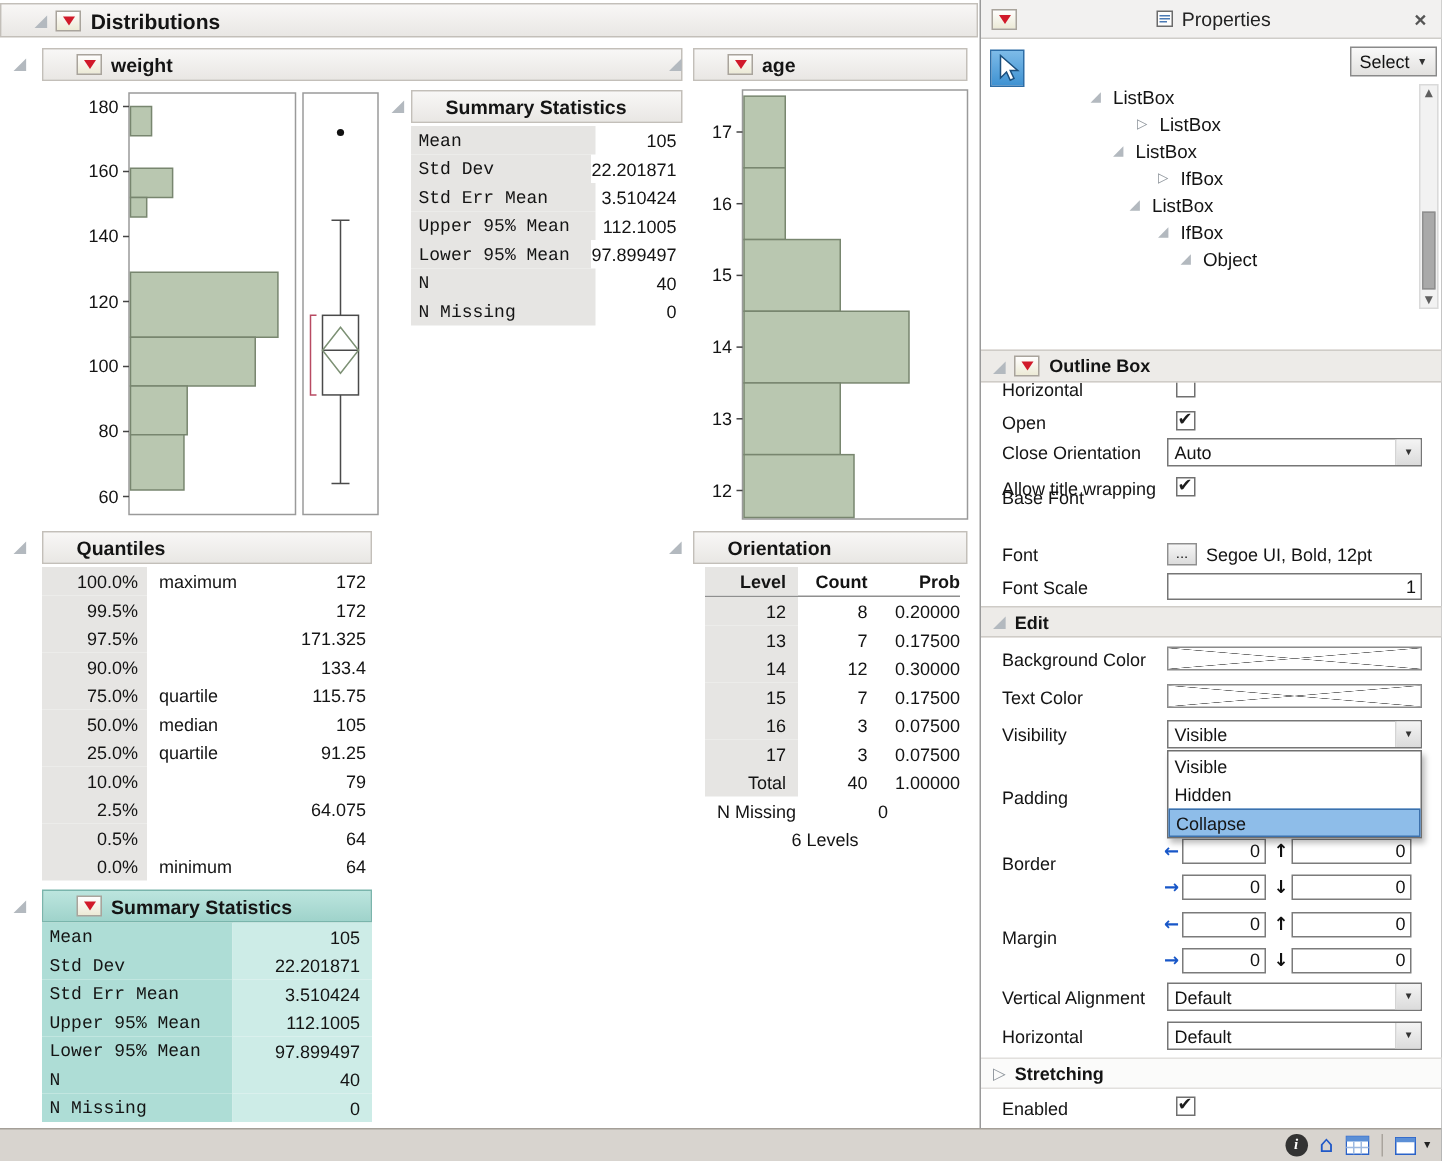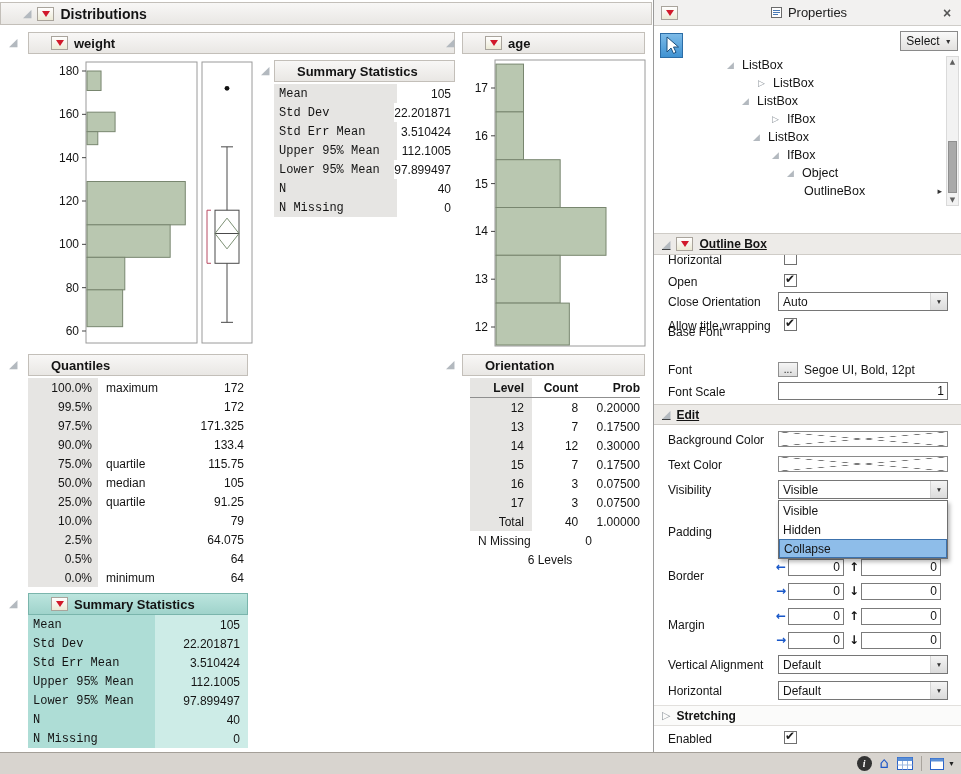--- a/index.html
+++ b/index.html
@@ -66,21 +66,21 @@
 
   .vsb{position:absolute;left:292px;top:56px;width:13px;height:150px;background:#f2f2f2;border:1px solid #dadada;box-sizing:border-box;}
   .vsb .thumb{position:absolute;left:1px;right:1px;top:84px;height:52px;background:#a9a9a9;border:1px solid #8f8f8f;box-sizing:border-box;}
   .vsb .sa{position:absolute;left:0;right:0;text-align:center;font-size:7px;color:#5f5f5f;font-family:"DejaVu Sans",sans-serif;}
   .vsb .sa.up{top:1px;} .vsb .sa.dn{bottom:1px;}
 
   .secbar{position:absolute;left:0;right:0;height:21px;display:flex;align-items:center;gap:6px;padding:0 8px;
           box-sizing:border-box;font-weight:bold;z-index:5;}
   .secbar .disc{position:static;}
   .secbar.light{background:#fbfbfa;border-top:1px solid #e2e0dd;border-bottom:1px solid #e2e0dd;}
-  .secbar.gray{background:#edebe8;border-top:1px solid #cfccc7;border-bottom:1px solid #cfccc7;text-decoration:underline;}
+  .secbar.gray{background:#edebe8;border-top:1px solid #cfccc7;border-bottom:1px solid #cfccc7;}
 
   .prow{position:absolute;left:0;right:0;height:20px;}
   .plabel{position:absolute;left:14px;top:3px;white-space:nowrap;}
   .cb{position:absolute;left:130px;top:2px;width:13px;height:13px;border:1px solid #707070;background:#fff;box-sizing:border-box;}
   .cb.on::after{content:"✔";position:absolute;left:0;top:-3px;font-size:12px;color:#1d1d1d;}
   .combo{position:absolute;left:124px;top:0;width:170px;height:19px;border:1px solid #767676;background:#fff;
          display:flex;align-items:center;box-sizing:border-box;}
   .combo .ct{flex:1;padding-left:4px;white-space:nowrap;overflow:hidden;}
   .combo .ca{width:16px;align-self:stretch;border-left:1px solid #d4d4d4;background:linear-gradient(#f4f4f4,#dbdbdb);
              display:flex;align-items:center;justify-content:center;}
@@ -432,24 +432,20 @@
           <span>ListBox</span>
         </div>
       <div class="titem" style="padding-left:52px;">
           <span class="tw exp"></span>
           <span>IfBox</span>
         </div>
       <div class="titem" style="padding-left:67px;">
           <span class="tw exp"></span>
           <span>Object</span>
         </div>
-      <div class="titem" style="padding-left:84px;">
-          <span>OutlineBox</span>
-          <span class="tmore"></span>
-        </div>
     </div>
     <div class="vsb">
       <span class="sa up">▲</span>
       <div class="thumb"></div>
       <span class="sa dn">▼</span>
     </div>
 
 
     <div class="secbar gray" style="top:233px;height:22px;">
       <span class="disc exp"></span>

